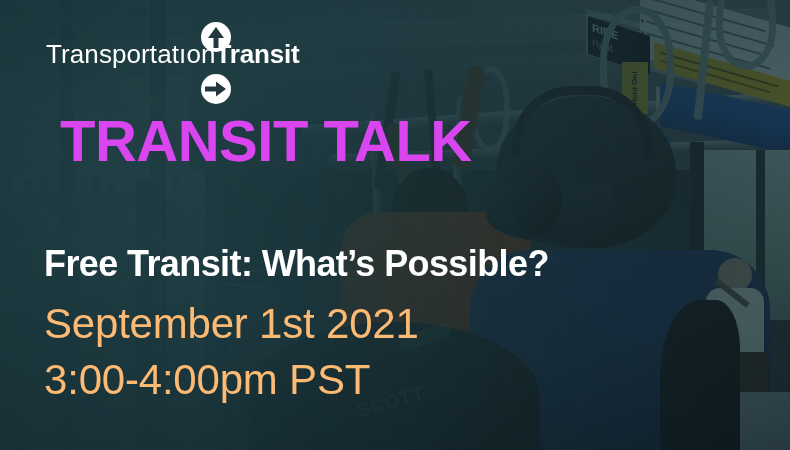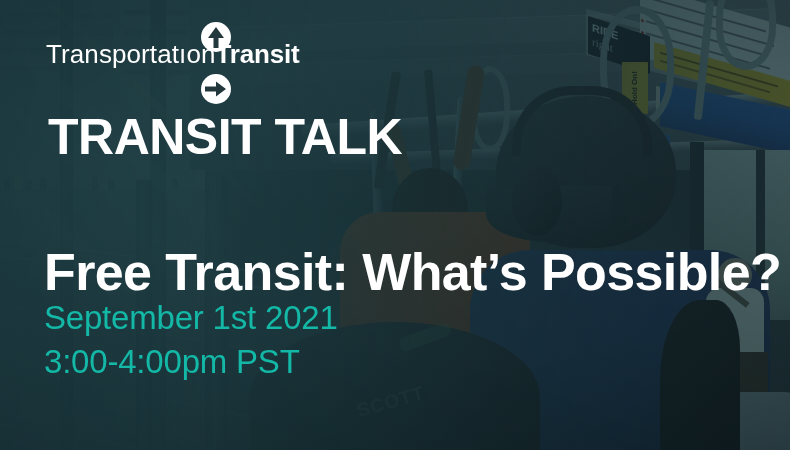--- a/index.html
+++ b/index.html
@@ -129,30 +129,30 @@
     font-size:26px;letter-spacing:.1px;color:#ffffff;white-space:nowrap;
     font-weight:300;
   }
   .logo-word .bold{font-weight:700;letter-spacing:-.2px;}
   .logo-mark{
     position:absolute;left:152px;top:-18px;width:36px;height:84px;
   }
   .logo-mark svg{display:block;}
 
   .talk{
-    position:absolute;left:48px;top:112px;
-    font-size:50px;font-weight:700;color:#ffffff;letter-spacing:-.5px;line-height:1;
+    position:absolute;left:60px;top:112px;
+    font-size:58px;font-weight:700;color:#d946ef;letter-spacing:-.5px;line-height:1;
   }
   .headline{
     position:absolute;left:44px;top:245px;
-    font-size:52px;font-weight:700;color:#fff;letter-spacing:-.6px;line-height:1.05;
+    font-size:36px;font-weight:700;color:#fff;letter-spacing:-.6px;line-height:1.05;
   }
   .dateline{
     position:absolute;left:44px;top:296px;
-    font-size:33px;font-weight:400;color:#14b8a6;letter-spacing:-.2px;line-height:1.34;
+    font-size:42px;font-weight:400;color:#fdba74;letter-spacing:-.2px;line-height:1.34;
   }
 </style>
 </head>
 <body>
 
 <div class="poster">
 
   <div class="photo">
     <div class="cabin"></div>
 

